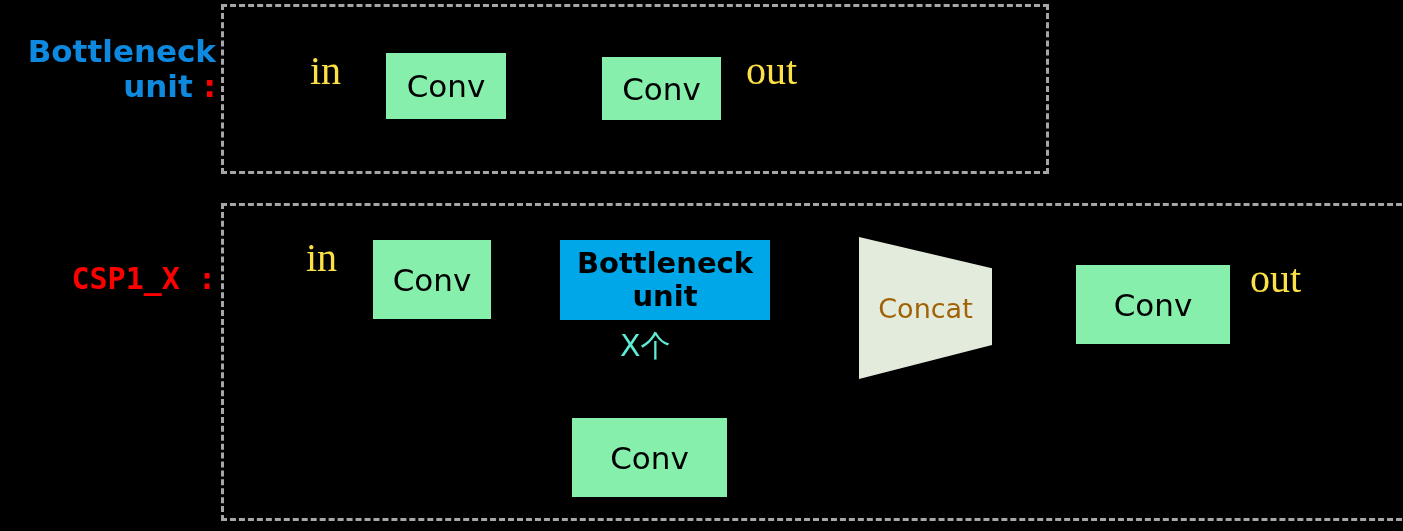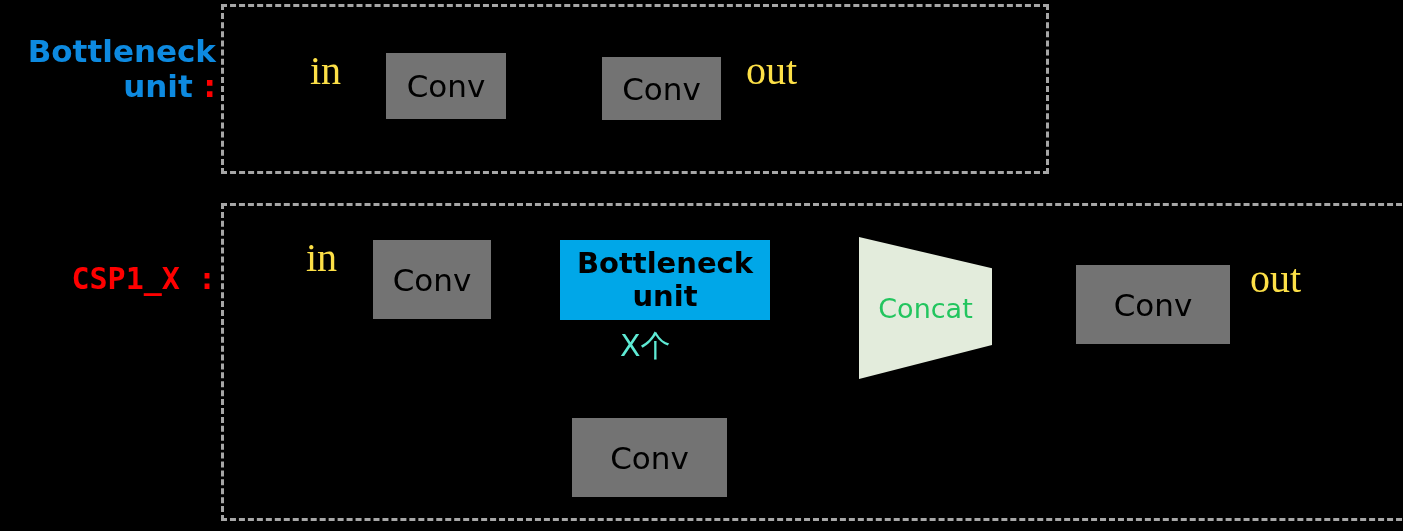--- a/index.html
+++ b/index.html
@@ -64,21 +64,21 @@
     position: absolute;
     box-sizing: border-box;
     display: flex;
     align-items: center;
     justify-content: center;
     text-align: center;
     color: #000000;
     font-family: "DejaVu Sans", sans-serif;
   }
   .block-conv {
-    background: #737373;
+    background: #86efac;
     font-size: 31px;
   }
   .block-bottleneck {
     background: #00a7e8;
     font-size: 29px;
     font-weight: bold;
     line-height: 1.15;
     white-space: pre-line;
   }
 
@@ -93,21 +93,21 @@
     inset: 0;
     background: #e3ecdc;
     clip-path: polygon(0% 0%, 100% 22%, 100% 76%, 0% 100%);
   }
   #block-concat .tz-text {
     position: absolute;
     inset: 0;
     display: flex;
     align-items: center;
     justify-content: center;
-    color: #22c55e;
+    color: #a16207;
     font-size: 27px;
     font-family: "DejaVu Sans", sans-serif;
     padding-right: 0;
     box-sizing: border-box;
   }
 
   
   #annot-repeat {
     position: absolute;
     left: 612px; top: 331px;

